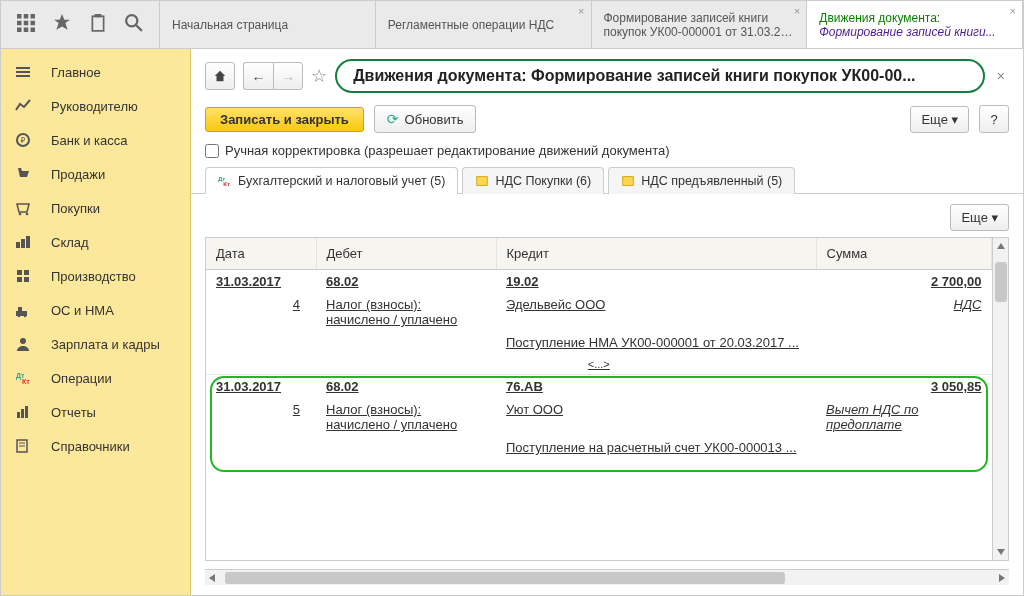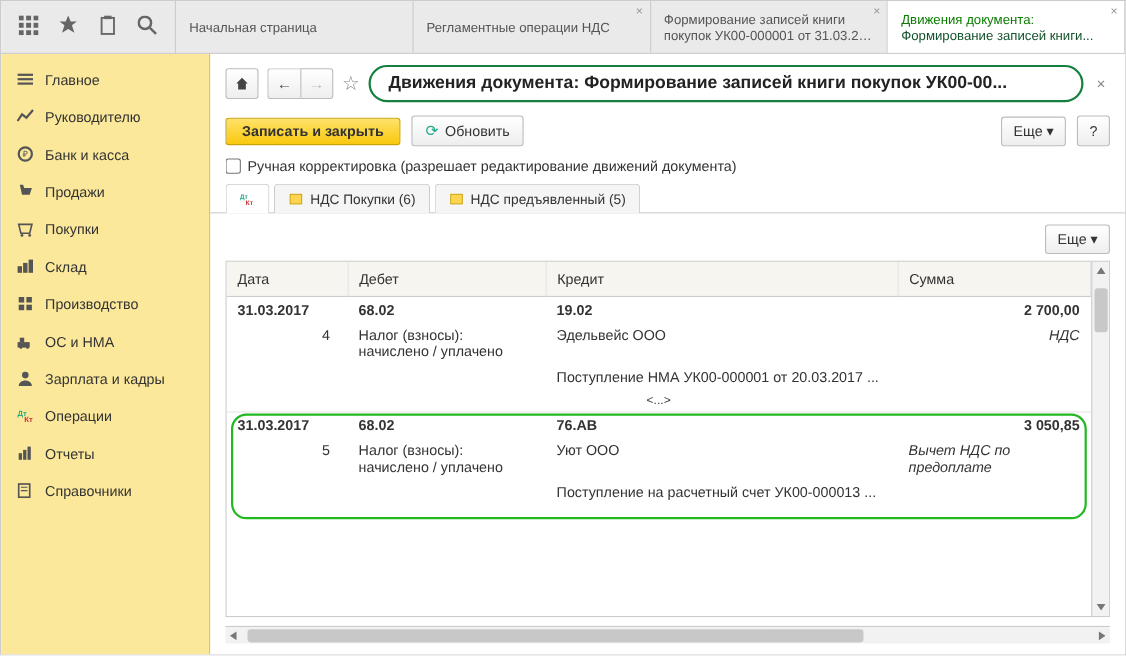--- a/index.html
+++ b/index.html
@@ -9,27 +9,27 @@
   
   .topbar { height: 48px; background: #eaeaea; border-bottom: 1px solid #ccc; display: flex; align-items: stretch; }
   .topbar-icons { display: flex; align-items: center; gap: 18px; padding: 0 16px; border-right: 1px solid #ccc; }
   .topbar-icons svg { width: 18px; height: 18px; fill: #666; }
   .tabs { display: flex; flex: 1; }
   .tab { border-right: 1px solid #ccc; padding: 8px 12px; font-size: 12px; color: #555; display: flex; flex-direction: column; justify-content: center; position: relative; min-width: 0; flex: 1; }
   .tab .line1 { white-space: nowrap; overflow: hidden; text-overflow: ellipsis; }
   .tab .line2 { white-space: nowrap; overflow: hidden; text-overflow: ellipsis; font-size: 12px; }
   .tab.active { background: #fff; }
   .tab.active .line1 { color: #0a7d00; font-weight: normal; }
-  .tab.active .line2 { color: #14532d; }
+  .tab.active .line2 { color: #4c1d95; font-style: italic; }
   .tab .close { position: absolute; top: 4px; right: 6px; font-size: 11px; color: #999; }
 
   
   .main { flex: 1; display: flex; overflow: hidden; }
   .sidebar { width: 190px; background: #fbe89a; border-right: 1px solid #d9c76f; display: flex; flex-direction: column; padding-top: 6px; }
-  .side-item { display: flex; align-items: center; gap: 10px; padding: 9px 14px; font-size: 13px; color: #333; cursor: pointer; }
+  .side-item { display: flex; align-items: center; gap: 20px; padding: 9px 14px; font-size: 13px; color: #333; cursor: pointer; }
   .side-item svg { width: 16px; height: 16px; fill: #555; flex-shrink: 0; }
 
   .content { flex: 1; display: flex; flex-direction: column; overflow: hidden; }
 
   
   .c-header { display: flex; align-items: center; gap: 8px; padding: 10px 14px 6px; }
   .icon-btn { width: 30px; height: 28px; border: 1px solid #bbb; border-radius: 3px; background: linear-gradient(#fff,#eee); display: flex; align-items: center; justify-content: center; font-size: 14px; color: #444; cursor: pointer; }
   .nav-group { display: flex; }
   .nav-group .icon-btn:first-child { border-radius: 3px 0 0 3px; border-right: none; }
   .nav-group .icon-btn:last-child { border-radius: 0 3px 3px 0; }
@@ -59,21 +59,21 @@
   .grid-toolbar { display: flex; justify-content: flex-end; margin-bottom: 6px; }
   .grid-box { flex: 1; border: 1px solid #ccc; display: flex; overflow: hidden; }
   .grid-scroll { flex: 1; overflow: auto; position: relative; }
   .grid-vbar { width: 16px; border-left: 1px solid #ccc; background: #f2f2f2; position: relative; }
   .grid-vbar::after { content:''; position:absolute; top:24px; left:2px; width:12px; height:40px; background:#c8c8c8; border-radius:3px; }
   .grid-vbar .triangle-up { position:absolute; top:5px; left:4px; width:0; height:0; border-left:4px solid transparent; border-right:4px solid transparent; border-bottom:6px solid #777; }
   .grid-vbar .triangle-down { position:absolute; bottom:5px; left:4px; width:0; height:0; border-left:4px solid transparent; border-right:4px solid transparent; border-top:6px solid #777; }
 
   table.grid { width: 100%; border-collapse: collapse; font-size: 13px; }
   table.grid th { text-align: left; font-weight: normal; color: #333; background: #f7f5ef; border-bottom: 1px solid #ccc; padding: 8px 10px; border-right: 1px solid #e4e4e4; }
-  table.grid td { padding: 4px 10px; vertical-align: top; color: #333; }
+  table.grid td { padding: 4px 10px; vertical-align: top; color: #333; text-decoration: underline; }
   table.grid .w-date { width: 110px; }
   table.grid .w-debit { width: 180px; }
   table.grid .w-credit { width: 320px; }
   table.grid .w-sum { text-align: right; }
   .row-top td { padding-top: 10px; font-weight: bold; }
   .row-sum { text-align: right; font-weight: bold; }
   .row-idx { text-align: right; padding-right: 16px !important; }
   .sep-row td { padding: 2px 10px; text-align: center; color: #aaa; border-bottom: 1px solid #e6e6e6; font-size: 11px; }
   .green-frame { position: absolute; border: 2px solid #21b821; border-radius: 14px; pointer-events: none; }
 
@@ -263,20 +263,21 @@
         <input type="checkbox" style="">
         <span>Ручная корректировка (разрешает редактирование движений документа)</span>
       </div>
 
       <div class="subtabs">
         <div class="subtab active">
           <span class="mini-icon"><svg width="14" height="14" viewBox="0 0 16 16">
                 <text x="0" y="8" font-size="7" fill="#2a8" font-weight="bold">Дт</text>
                 <text x="6" y="14" font-size="7" fill="#c33" font-weight="bold">Кт</text>
               </svg></span>
+          <span>Бухгалтерский и налоговый учет (5)</span>
         </div>
         <div class="subtab">
           <span class="mini-icon"><svg width="14" height="14" viewBox="0 0 16 16">
                 <rect x="2" y="3" width="12" height="10" fill="#ffd54f" stroke="#caa20a"></rect>
               </svg></span>
           <span>НДС Покупки (6)</span>
         </div>
         <div class="subtab">
           <span class="mini-icon"><svg width="14" height="14" viewBox="0 0 16 16">
                 <rect x="2" y="3" width="12" height="10" fill="#ffd54f" stroke="#caa20a"></rect>

